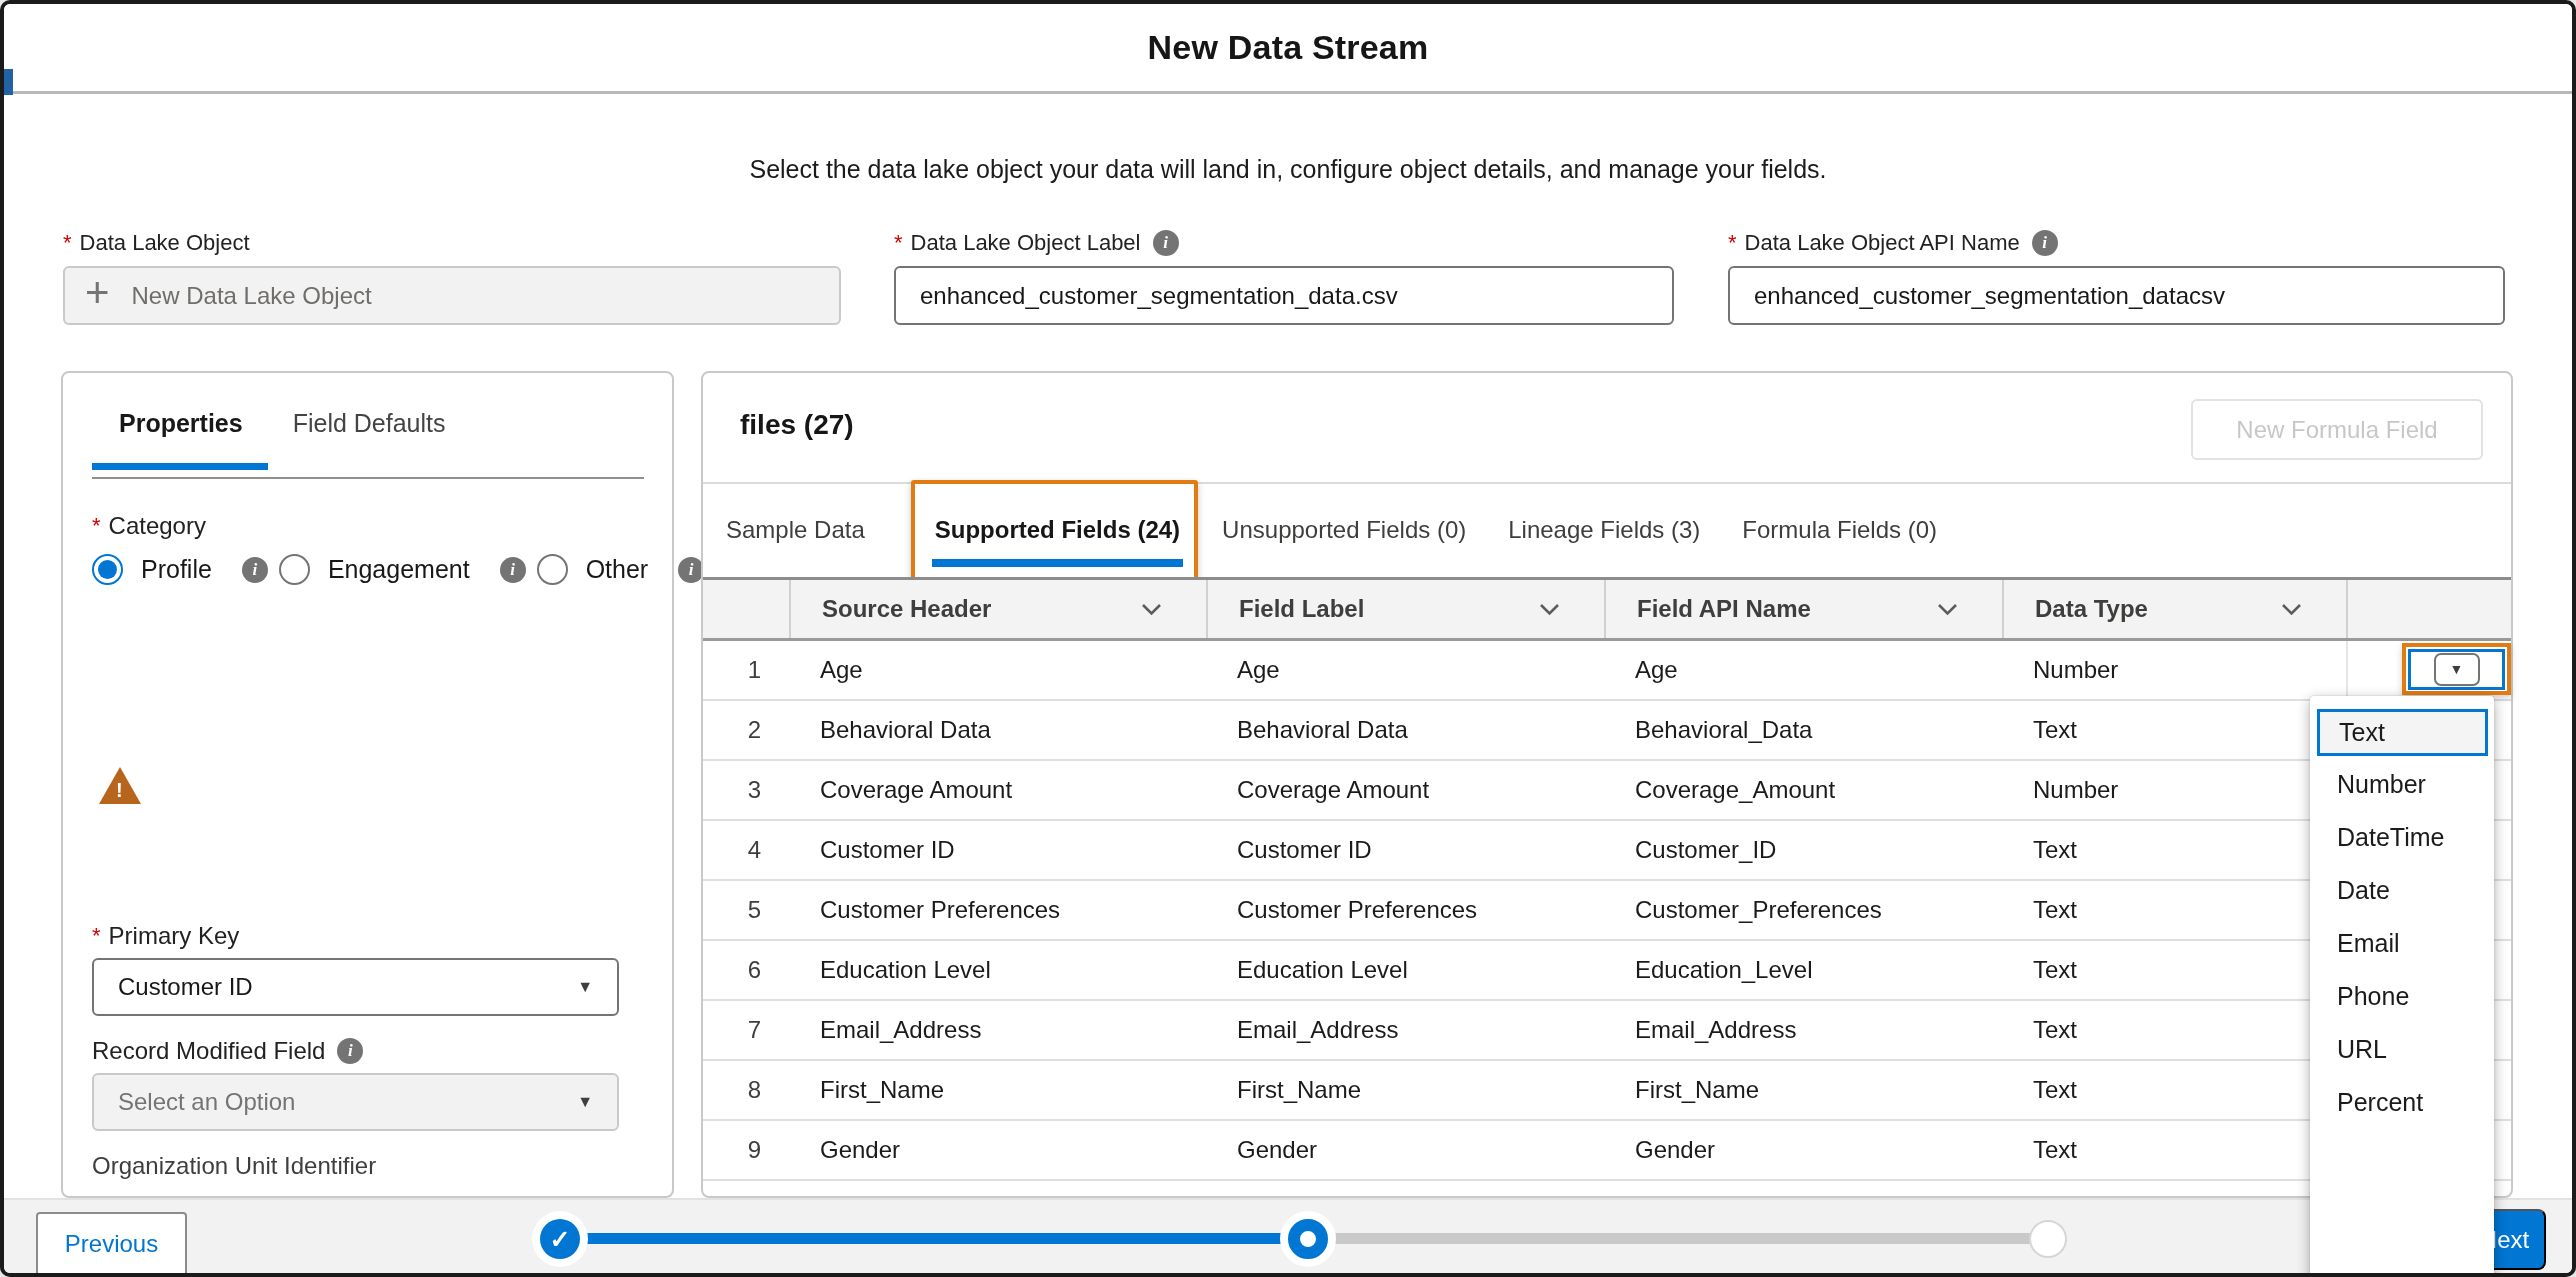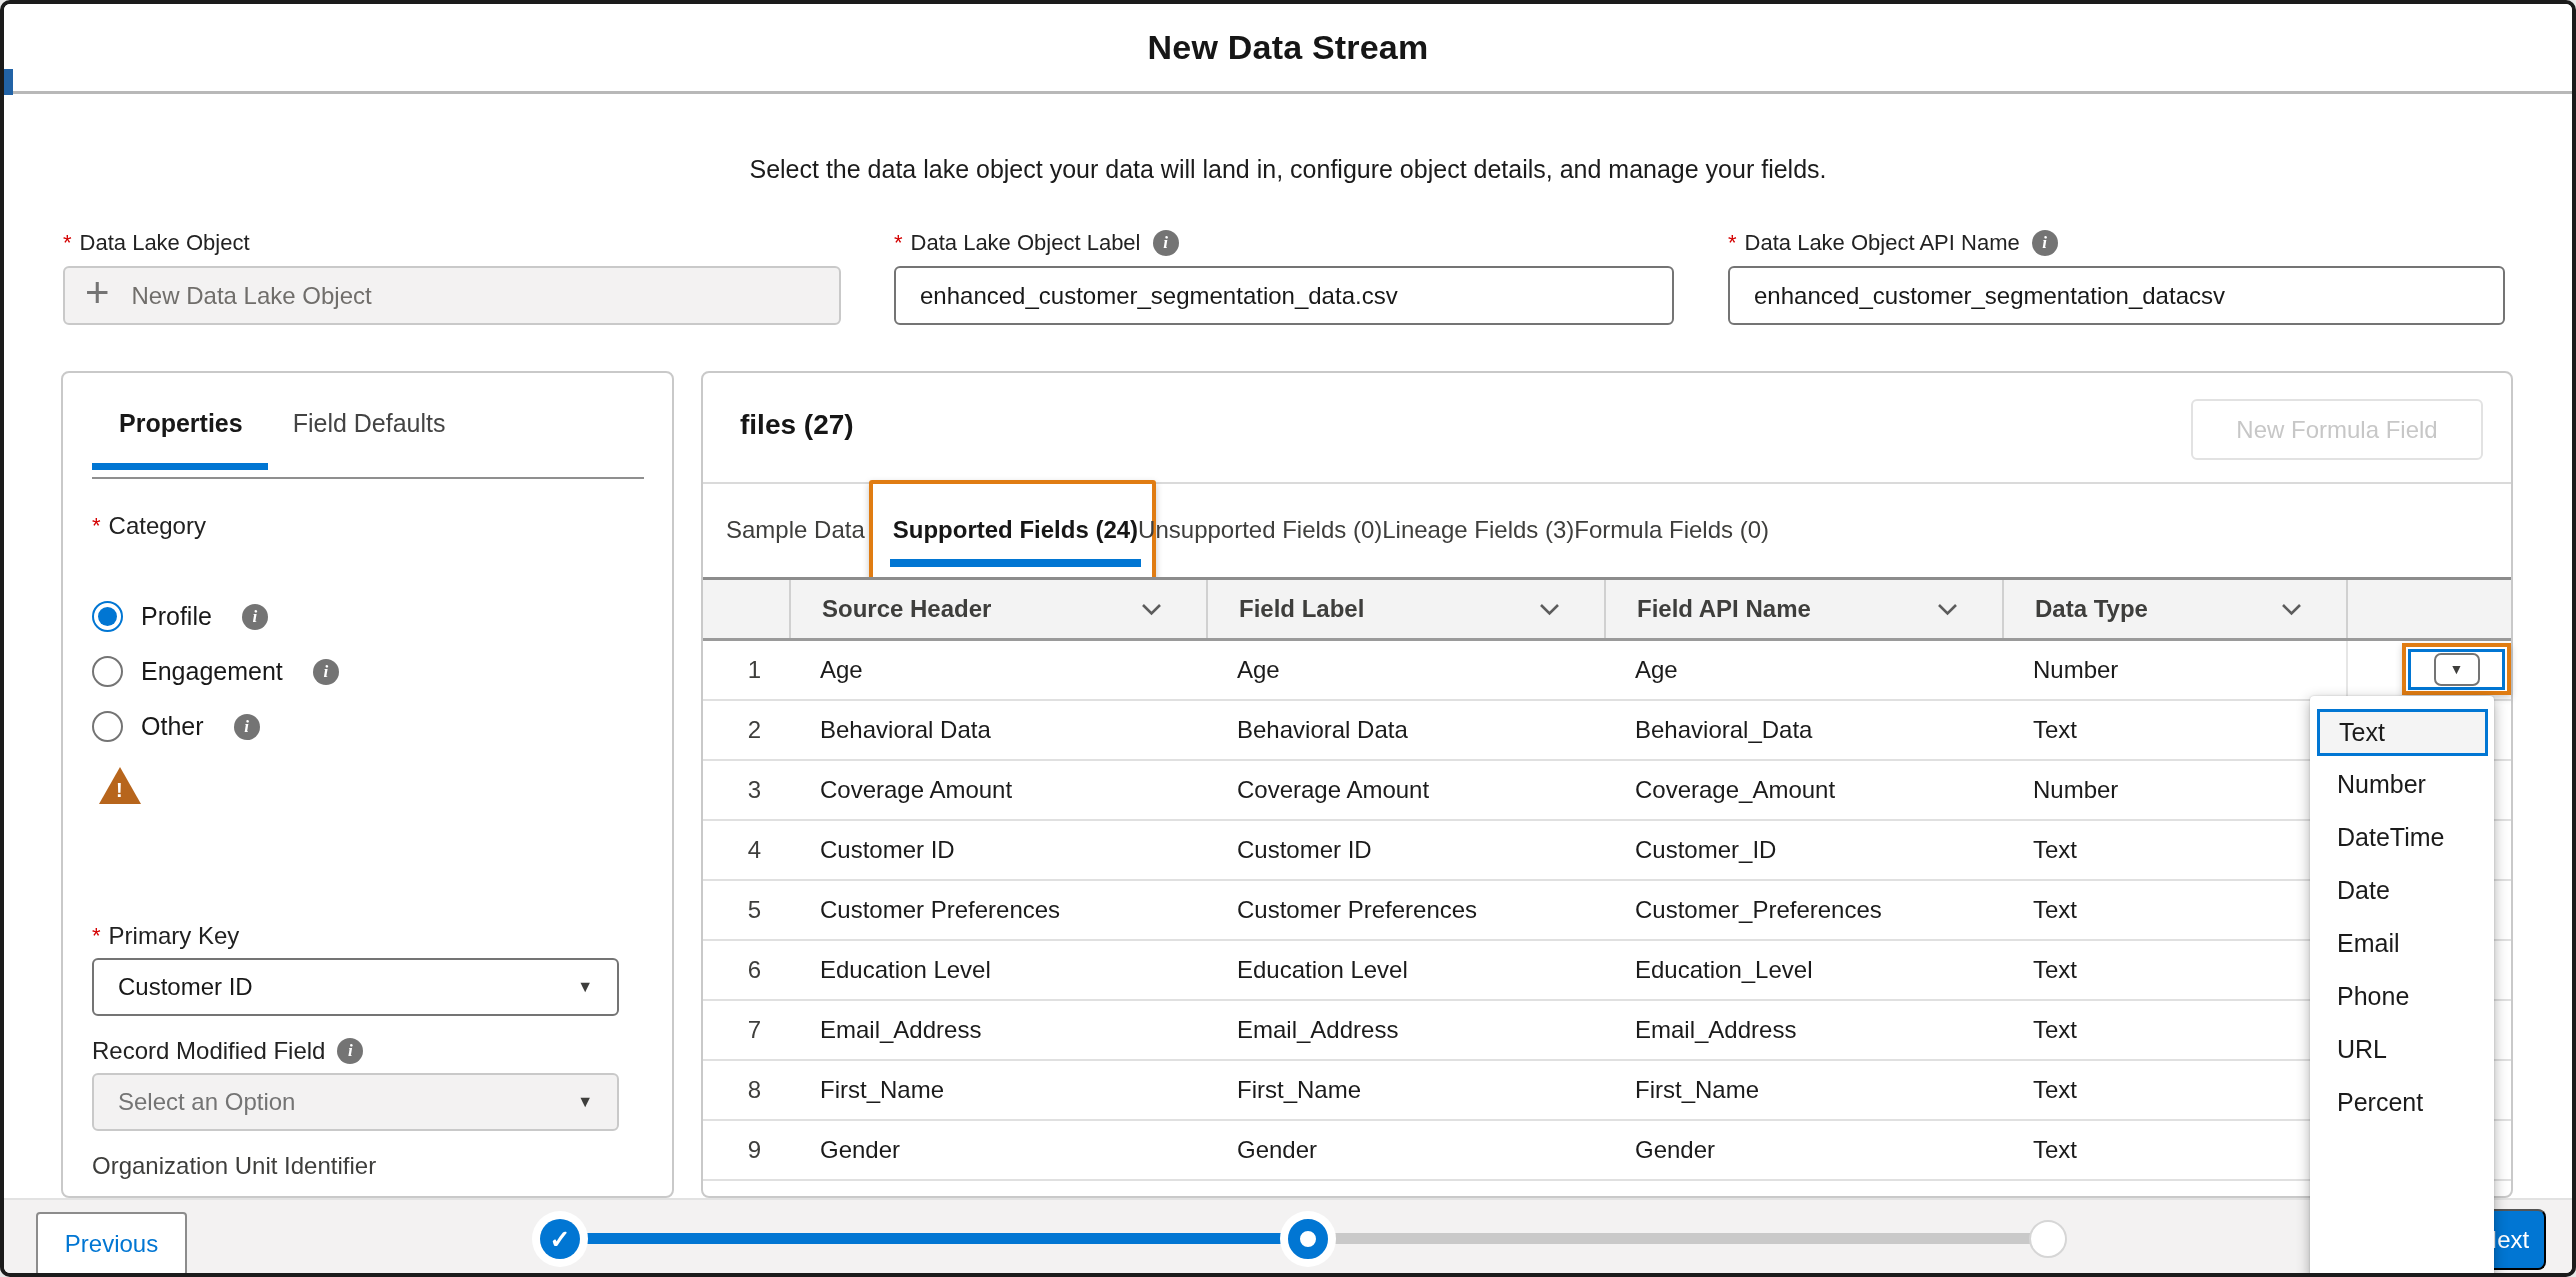--- a/index.html
+++ b/index.html
@@ -41,21 +41,21 @@
   .left-card{left:57px;width:613px;height:827px;}
   .right-card{left:697px;width:1812px;height:827px;}
 
   
   .lp-tabs{position:absolute;left:56px;top:36px;display:flex;gap:50px;}
   .lp-tab{position:relative;font-size:25px;color:#444;padding-bottom:32px;}
   .lp-tab.active{font-weight:700;color:#181818;}
   .lp-tab.active::after{content:"";position:absolute;left:-27px;right:-25px;bottom:0;height:7px;background:var(--blue);}
   .lp-tabline{position:absolute;left:29px;right:28px;top:104px;height:2px;background:#8f8f8f;}
   .lp-cat{position:absolute;left:29px;top:139px;font-size:24px;display:flex;align-items:center;color:#222;}
-  .lp-radios{position:absolute;left:29px;top:180px;display:flex;flex-direction:column;gap:22px;margin-top:47px;}
+  .lp-radios{position:absolute;left:29px;top:180px;display:flex;flex-direction:row;gap:11px;}
   .radio-row{display:flex;align-items:center;gap:18px;height:33px;font-size:25px;color:#181818;}
   .radio{width:31px;height:31px;border-radius:50%;border:2px solid #747474;background:#fff;
          display:flex;align-items:center;justify-content:center;flex:0 0 auto;}
   .radio.sel{border-color:var(--blue);}
   .radio.sel::after{content:"";width:19px;height:19px;border-radius:50%;background:var(--blue);}
   .lp-warn{position:absolute;left:36px;top:319px;display:flex;gap:24px;}
   .warn-icon{margin-top:75px;flex:0 0 auto;position:relative;width:42px;height:38px;}
   .tri{position:absolute;left:0;top:0;width:0;height:0;border-left:21px solid transparent;
        border-right:21px solid transparent;border-bottom:37px solid var(--amber);}
   .tri-bang{position:absolute;left:17px;top:12px;color:#fff;font-size:20px;font-weight:700;z-index:1;}
@@ -67,21 +67,21 @@
            padding:0 24px;font-size:24px;color:#181818;}
   .sel-box.disabled{background:#f3f2f2;border-color:#c9c9c9;color:#747474;}
   .caret{font-size:16px;color:#3e3e3c;}
 
   
   .rp-title{position:absolute;left:37px;top:36px;font-size:28px;font-weight:700;color:#161616;}
   .rp-new-formula{position:absolute;right:28px;top:26px;width:292px;height:61px;border:2px solid #e2e2e2;
                   border-radius:6px;background:#fff;color:#c7c7c7;font-size:24px;
                   display:flex;align-items:center;justify-content:center;}
   .rp-div1{position:absolute;left:0;top:109px;width:100%;height:2px;background:#dadada;}
-  .rp-tabs{position:absolute;left:23px;top:111px;height:91px;display:flex;align-items:center;}
+  .rp-tabs{position:absolute;left:23px;top:111px;height:91px;display:flex;align-items:center;gap:42px;}
   .rp-tab{position:relative;font-size:24px;color:#3e3e3c;height:91px;display:flex;align-items:center;}
   .rp-tab.active{font-weight:700;color:#161616;margin-left:28px;}
   .rp-tab.active::after{content:"";position:absolute;left:-3px;right:-3px;bottom:8px;height:8px;background:var(--blue);}
   .rp-tab.annotated .ann{position:absolute;left:-24px;right:-18px;top:-4px;bottom:-8px;border:4px solid var(--orange);
                          border-radius:3px;box-shadow:0 3px 7px rgba(0,0,0,.22);pointer-events:none;}
   .rp-tabline{position:absolute;left:0;top:204px;width:100%;height:3px;background:#8c8c8c;}
 
   
   .tbl{position:absolute;left:0;top:207px;width:100%;}
   .trow{display:grid;grid-template-columns:86px 417px 398px 398px 344px 165px;}

